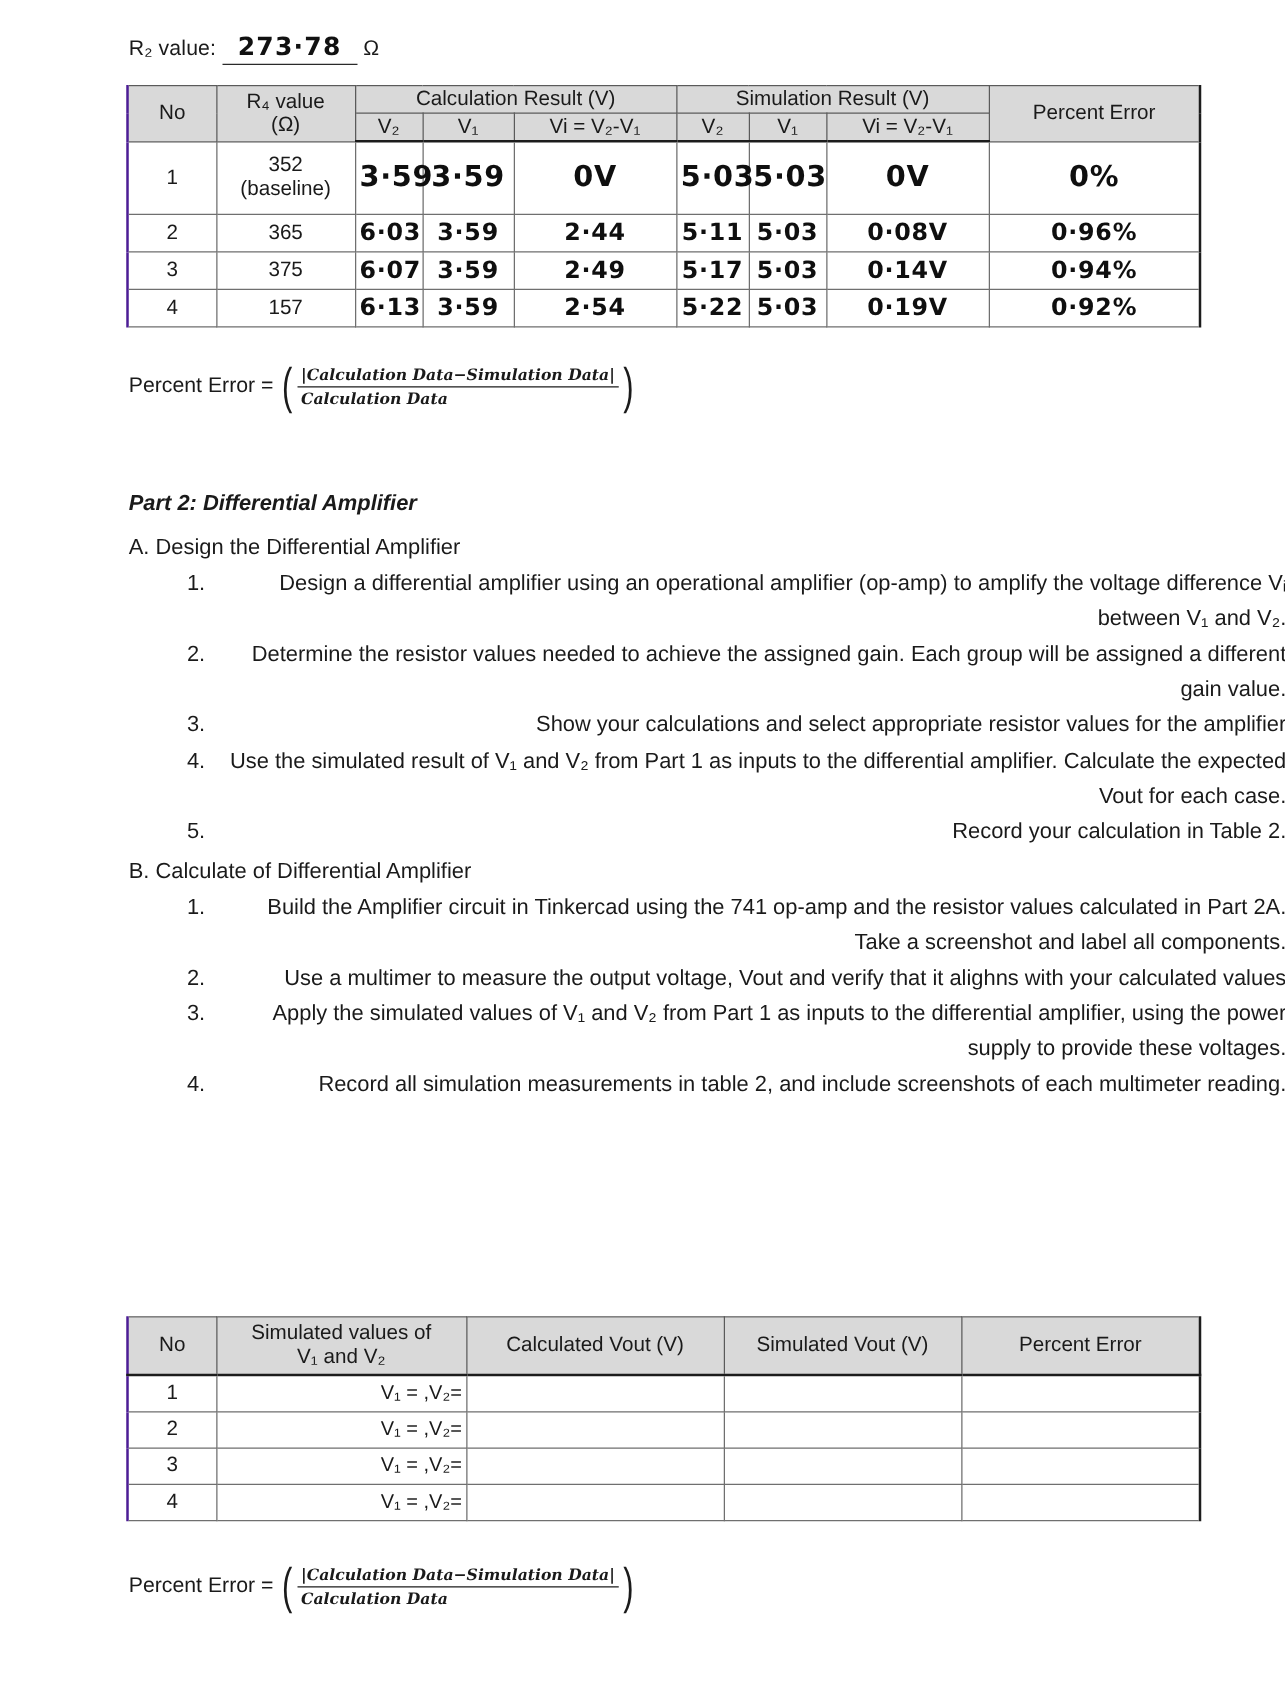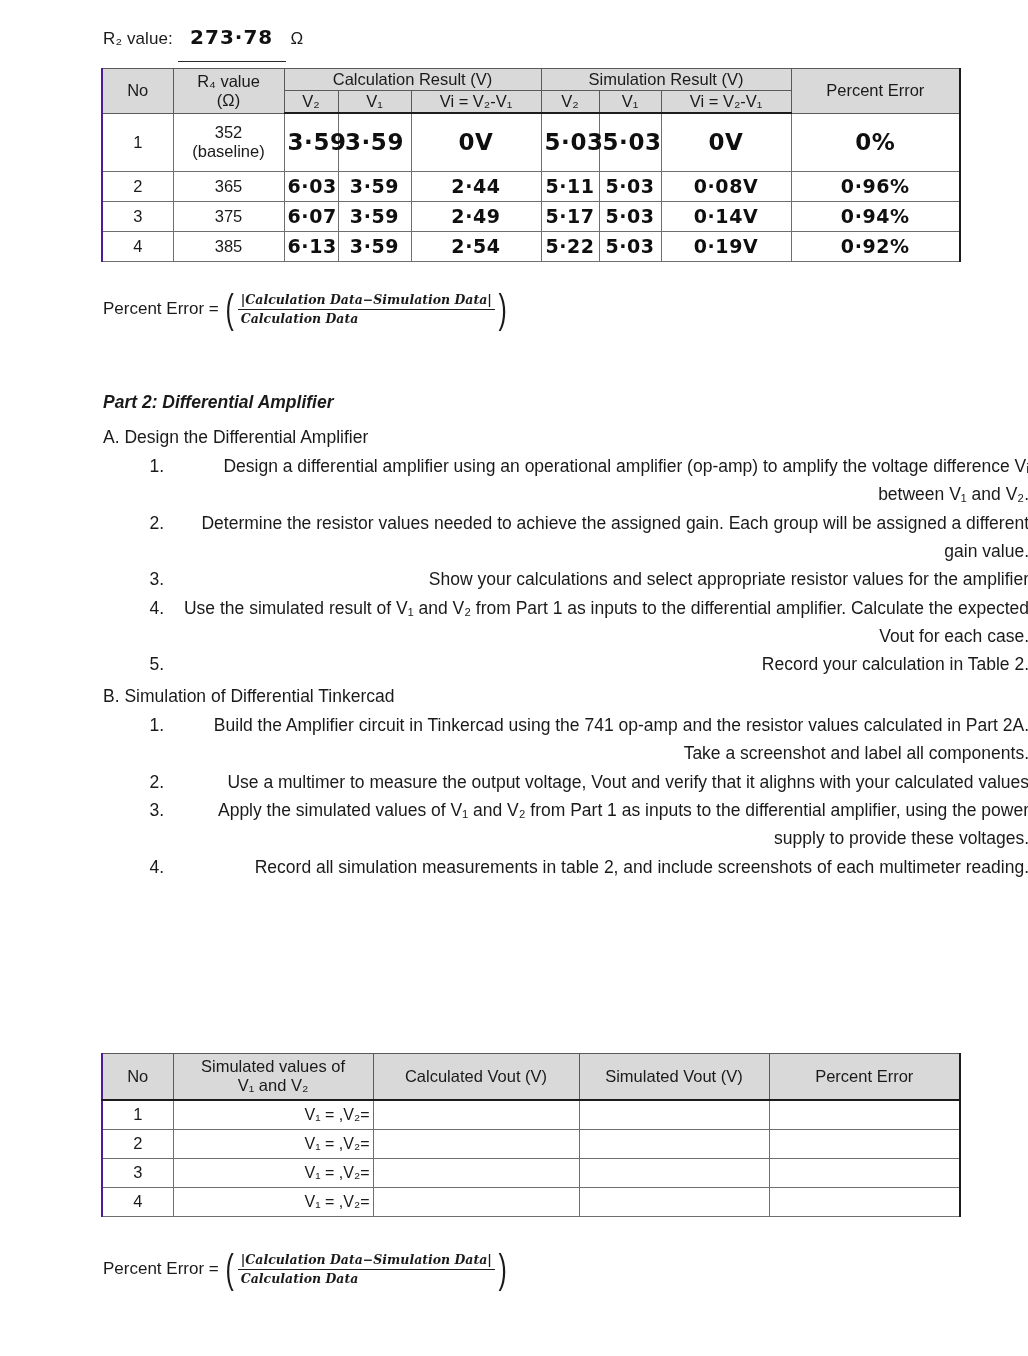--- a/index.html
+++ b/index.html
@@ -34,21 +34,21 @@
     font-weight: 700;
     color: #111;
     letter-spacing: 1px;
   }
   .hw-blank {
     display: inline-block;
     border-bottom: 1.6px solid #2a2a2a;
     text-align: center;
     vertical-align: baseline;
     line-height: 1;
-    padding-bottom: 14px;
+    padding-bottom: 4px;
   }
 
   
   table.grid {
     position: absolute;
     border-collapse: collapse;
     table-layout: fixed;
     font-size: 16.5px;
   }
   table.grid td, table.grid th {
@@ -226,21 +226,21 @@
         <td class="cellhand">6·07</td>
         <td class="cellhand">3·59</td>
         <td class="cellhand">2·49</td>
         <td class="cellhand">5·17</td>
         <td class="cellhand">5·03</td>
         <td class="cellhand">0·14V</td>
         <td class="cellhand outerR">0·94%</td>
       </tr>
       <tr style="height:30px">
         <td class="rownum outerL">4</td>
-        <td>385</td>
+        <td>157</td>
         <td class="cellhand">6·13</td>
         <td class="cellhand">3·59</td>
         <td class="cellhand">2·54</td>
         <td class="cellhand">5·22</td>
         <td class="cellhand">5·03</td>
         <td class="cellhand">0·19V</td>
         <td class="cellhand outerR">0·92%</td>
       </tr>
     </tbody>
   </table>
@@ -254,21 +254,21 @@
 
   <div class="sec-head" style="top:427px;">A. Design the Differential Amplifier</div>
   <ol class="items" style="left:103px; top:452px;">
     <li>Design a differential amplifier using an operational amplifier (op-amp) to amplify the voltage difference Vᵢ between V₁ and V₂.</li>
     <li>Determine the resistor values needed to achieve the assigned gain. Each group will be assigned a different gain value.</li>
     <li>Show your calculations and select appropriate resistor values for the amplifier</li>
     <li>Use the simulated result of V₁ and V₂ from Part 1 as inputs to the differential amplifier. Calculate the expected Vout for each case.</li>
     <li>Record your calculation in Table 2.</li>
   </ol>
 
-  <div class="sec-head" style="top:686px;">B. Simulation of Differential Tinkercad</div>
+  <div class="sec-head" style="top:686px;">B. Calculate of Differential Amplifier</div>
   <ol class="items" style="left:103px; top:711px;">
     <li>Build the Amplifier circuit in Tinkercad using the 741 op-amp and the resistor values calculated in Part 2A. Take a screenshot and label all components.</li>
     <li>Use a multimer to measure the output voltage, Vout and verify that it alighns with your calculated values</li>
     <li>Apply the simulated values of V₁ and V₂ from Part 1 as inputs to the differential amplifier, using the power supply to provide these voltages.</li>
     <li>Record all simulation measurements in table 2, and include screenshots of each multimeter reading.</li>
   </ol>
 
 
   <table class="grid" id="table2">
     <colgroup>

